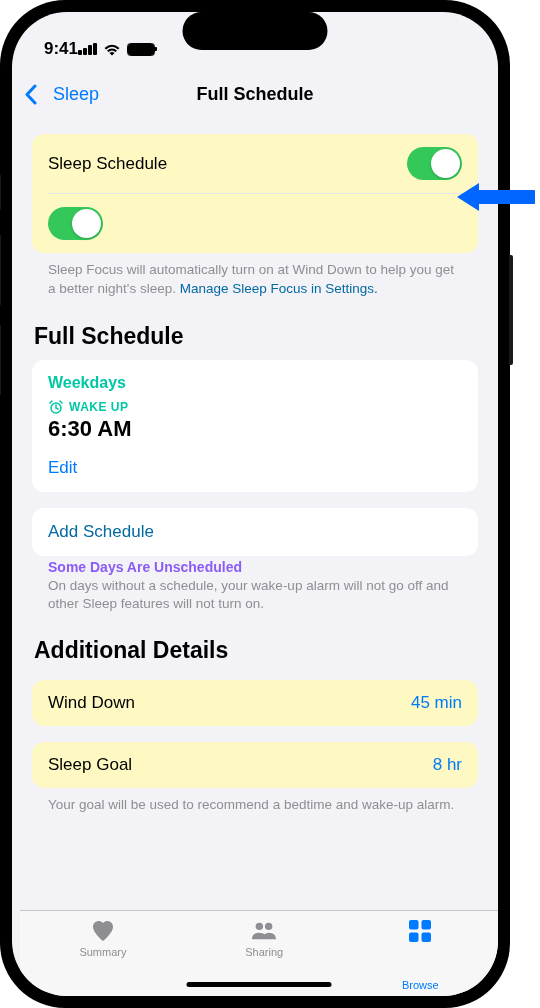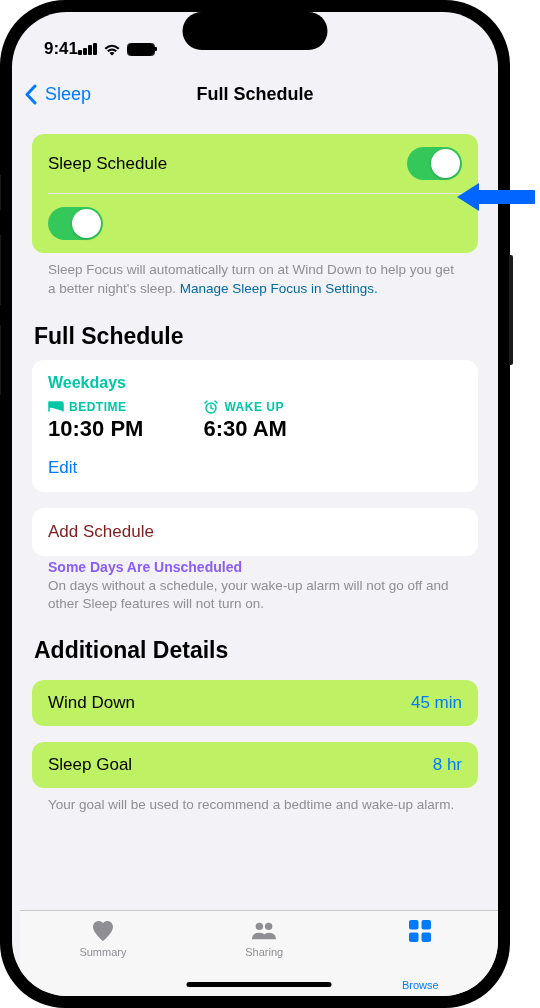--- a/index.html
+++ b/index.html
@@ -48,26 +48,26 @@
     .battery::after { content: ''; position: absolute; right: -3.5px; top: 3px; width: 2px; height: 4px; background: #000; border-radius: 0 1px 1px 0; }
     .battery-fill { width: 100%; height: 100%; background: #000; border-radius: 2px; }
 
     .nav-bar {
       height: 48px;
       display: flex;
       align-items: center;
       position: relative;
       padding: 0 12px;
     }
-    .back-btn { display: flex; align-items: center; gap: 8px; color: #007aff; font-size: 18px; }
+    .back-btn { display: flex; align-items: center; gap: 16px; color: #007aff; font-size: 18px; }
     .nav-title { position: absolute; left: 50%; transform: translateX(-50%); font-size: 18px; font-weight: 600; }
 
     .content { padding: 0 20px; overflow-y: auto; height: calc(100% - 58px - 48px - 86px); }
     
-    .card { background: #bef264; border-radius: 12px; margin-top: 16px; }
+    .card { background: #fef9c3; border-radius: 12px; margin-top: 16px; }
     .row { display: flex; justify-content: space-between; align-items: center; padding: 13px 16px; }
     .row-label { font-size: 17px; }
     .row-value { font-size: 17px; color: #007aff; }
     .divider { height: 1px; background: #e5e5ea; margin-left: 16px; }
     
     .toggle { width: 55px; height: 33px; background: #34c759; border-radius: 17px; position: relative; cursor: pointer; }
     .toggle-knob { width: 29px; height: 29px; background: #fff; border-radius: 50%; position: absolute; top: 2px; right: 2px; box-shadow: 0 1px 3px rgba(0,0,0,0.2); }
     
     .footer-text { font-size: 13.5px; color: #8e8e93; padding: 8px 16px 0; line-height: 1.4; }
     .footer-text .link { color: #0369a1; }
@@ -78,21 +78,21 @@
     .weekdays { color: #00c7a5; font-size: 16px; font-weight: 600; }
     .times-row { display: flex; gap: 60px; margin-top: 8px; }
     .time-col { }
     .time-label { display: flex; align-items: center; gap: 5px; font-size: 12px; font-weight: 600; letter-spacing: 0.5px; }
     .bedtime-label { color: #00c7a5; }
     .wakeup-label { color: #00c7a5; }
     .time-value { font-size: 22px; font-weight: 700; margin-top: 2px; }
     .edit-link { color: #007aff; font-size: 17px; margin-top: 16px; display: block; }
     
     .add-schedule-card { background: #fff; border-radius: 12px; margin-top: 16px; padding: 14px 16px; }
-    .add-link { color: #7f1d1d; font-size: 17px; text-align: center; }
+    .add-link { color: #0369a1; font-size: 17px; text-align: center; }
     
     .warn-title { font-size: 14px; font-weight: 600; color: #8b5cf6; margin-top: 3px; padding: 0 16px; }
     .warn-text { font-size: 13.5px; color: #8e8e93; padding: 2px 16px 0; line-height: 1.35; }
     
     .tab-bar {
       position: absolute;
       bottom: 0;
       left: 8px;
       right: 0;
       height: 86px;
@@ -175,29 +175,20 @@
       <div class="footer-text">
         <span>Sleep Focus will automatically turn on at Wind Down to help you get a better night's sleep. </span><span class="link">Manage Sleep Focus in Settings.</span>
       </div>
 
       <div class="section-header">Full Schedule</div>
 
       <div class="schedule-card">
         <div class="weekdays">Weekdays</div>
         <div class="times-row">
           <div class="time-col">
-            <div class="time-label bedtime-label">
-              <svg width="16" height="11" viewBox="0 0 16 11">
-                  <path d="M1 1 v9 M1 6 h14 v4 M1 5 h4 a2 2 0 0 0 0-4 h-4 M6 5 h9 v-2 a2 2 0 0 0 -2 -2 h-7" stroke="#00c7a5" stroke-width="1.5" fill="#00c7a5" stroke-linecap="round"></path>
-                </svg>
-              <span>BEDTIME</span>
-            </div>
-            <div class="time-value">10:30 PM</div>
-          </div>
-          <div class="time-col">
             <div class="time-label wakeup-label">
               <svg width="16" height="14" viewBox="0 0 16 14">
                   <circle cx="8" cy="8" r="5" stroke="#00c7a5" stroke-width="1.5" fill="none"></circle>
                   <path d="M2 3 L4 1 M14 3 L12 1 M8 5 v3 l2 1" stroke="#00c7a5" stroke-width="1.5" fill="none" stroke-linecap="round"></path>
                 </svg>
               <span>WAKE UP</span>
             </div>
             <div class="time-value">6:30 AM</div>
           </div>
         </div>

